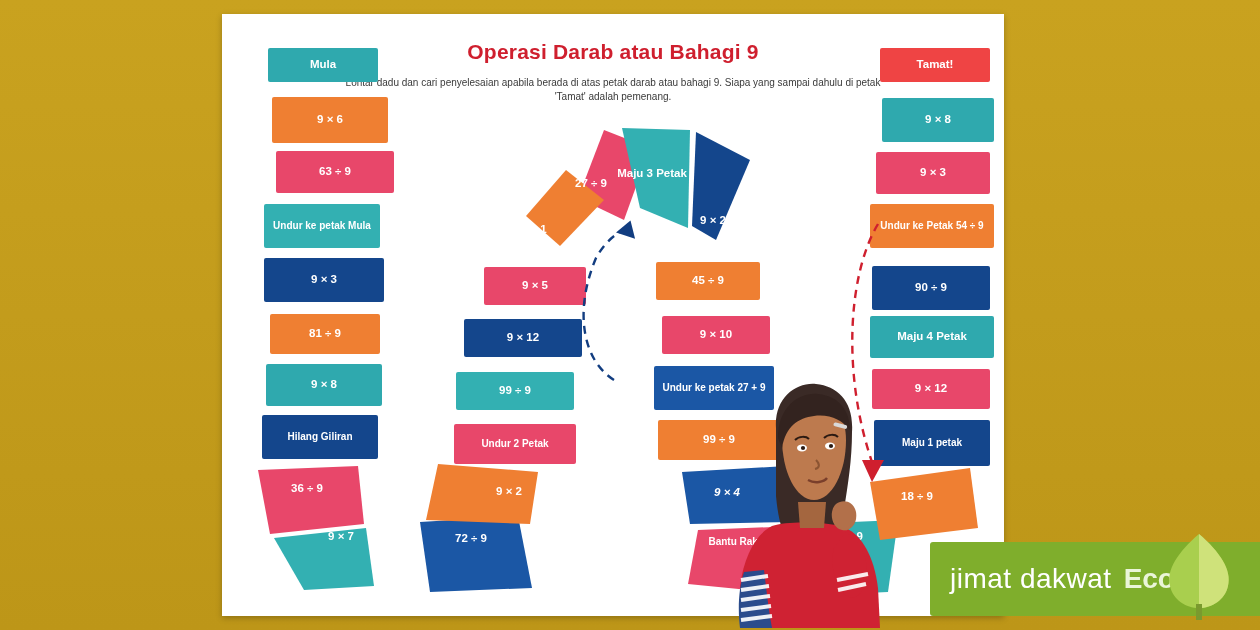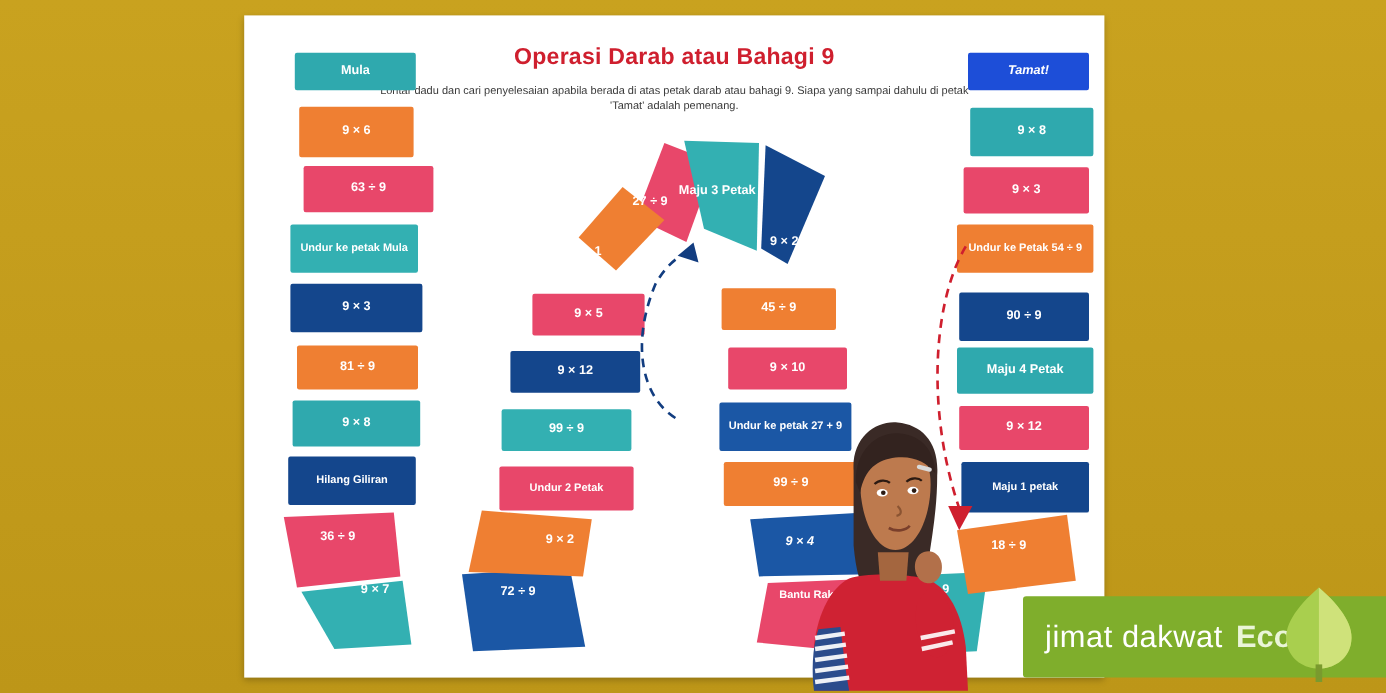--- a/index.html
+++ b/index.html
@@ -58,21 +58,21 @@
     border-radius: 2px;
   }
   .tile.small { font-size: 10px; }
 
   .c-teal   { background: #2fa9ae; }
   .c-teal2  { background: #33b0b2; }
   .c-blue   { background: #14468c; }
   .c-blue2  { background: #1b57a5; }
   .c-orange { background: #ef7f32; }
   .c-pink   { background: #e8476a; }
-  .c-navy   { background: #1d4ed8; font-style: italic; }
+  .c-navy   { background: #ef4444; }
 
   
   .fan { position: absolute; }
 
   
   .girl { position: absolute; left: 516px; top: 362px; width: 150px; height: 252px; }
 
   
   .wm {
     position: absolute; right: 0; bottom: 14px;
@@ -97,21 +97,21 @@
 
   <div class="sheet">
 
     <div class="title">Operasi Darab atau Bahagi 9</div>
     <div class="subtitle">Lontar dadu dan cari penyelesaian apabila berada di atas petak darab atau bahagi 9. Siapa yang sampai dahulu di petak 'Tamat' adalah pemenang.</div>
 
     <div class="tile c-teal" style="left:46px;top:34px;width:110px;height:34px;">
         <span>Mula</span>
       </div>
 
-    <div class="tile c-orange" style="left:50px;top:83px;width:104px;height:46px;">
+    <div class="tile c-orange" style="left:50px;top:83px;width:116px;height:46px;">
         <span>9 × 6</span>
       </div>
 
     <div class="tile c-pink" style="left:54px;top:137px;width:118px;height:42px;">
         <span>63 ÷ 9</span>
       </div>
 
     <div class="tile c-teal2 small" style="left:42px;top:190px;width:116px;height:44px;">
         <span>Undur ke petak Mula</span>
       </div>

